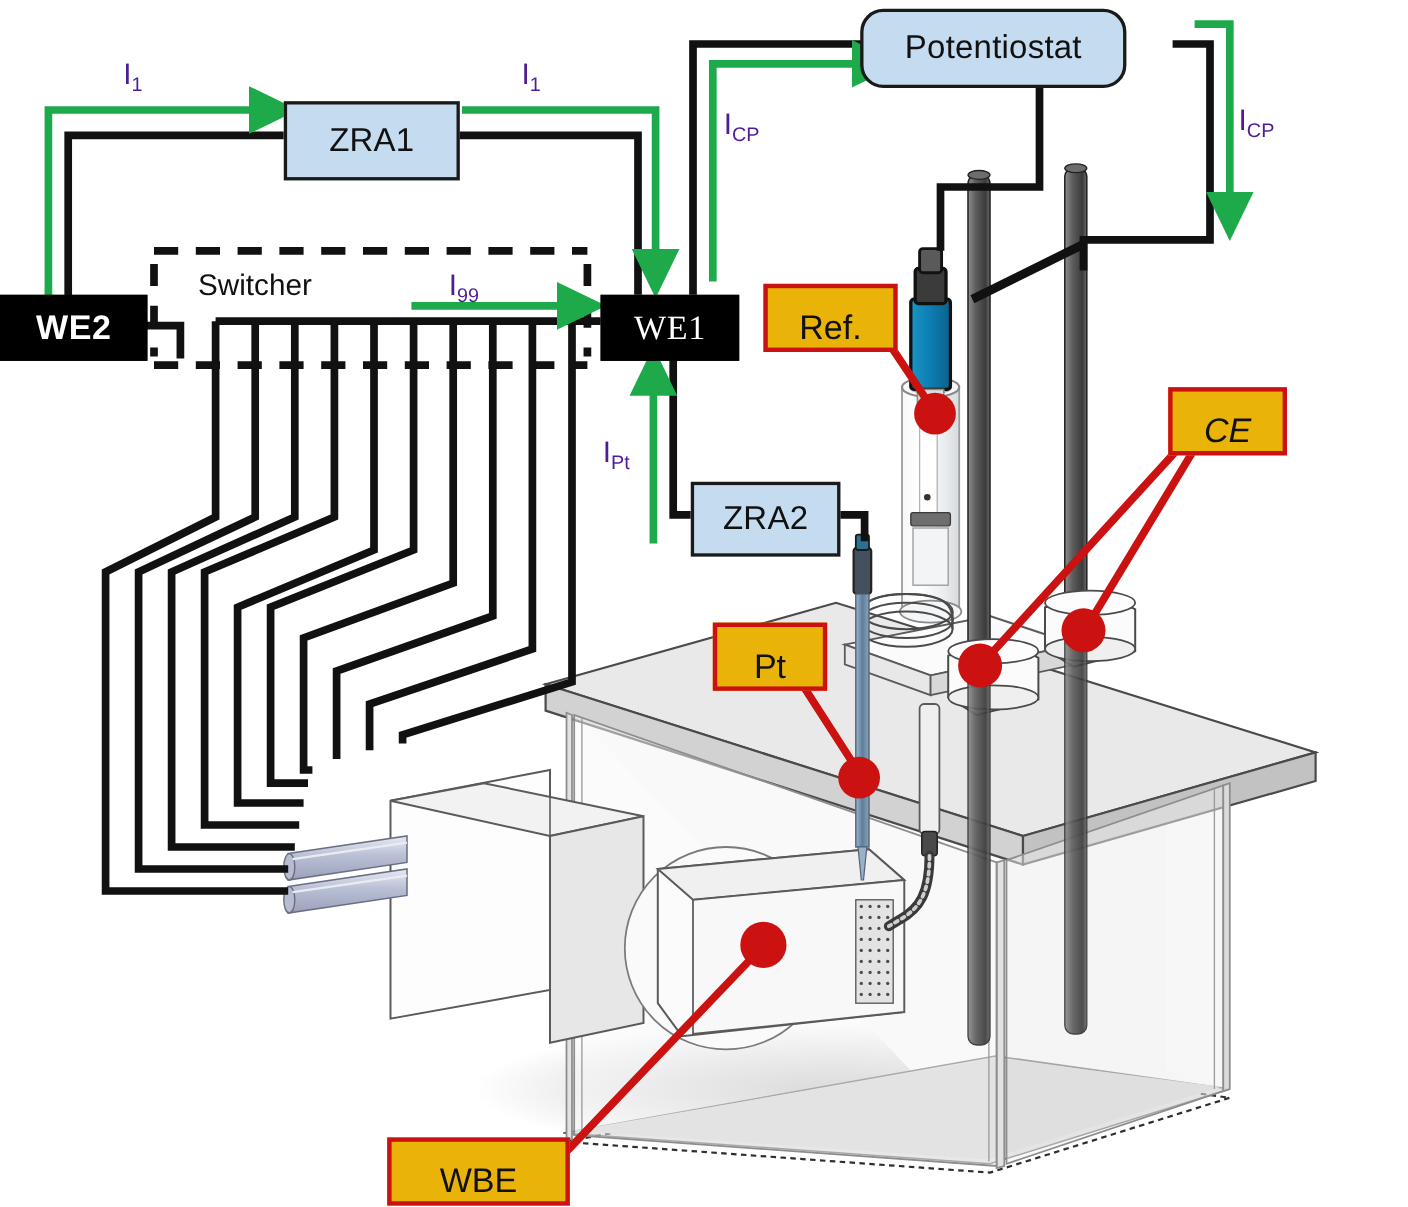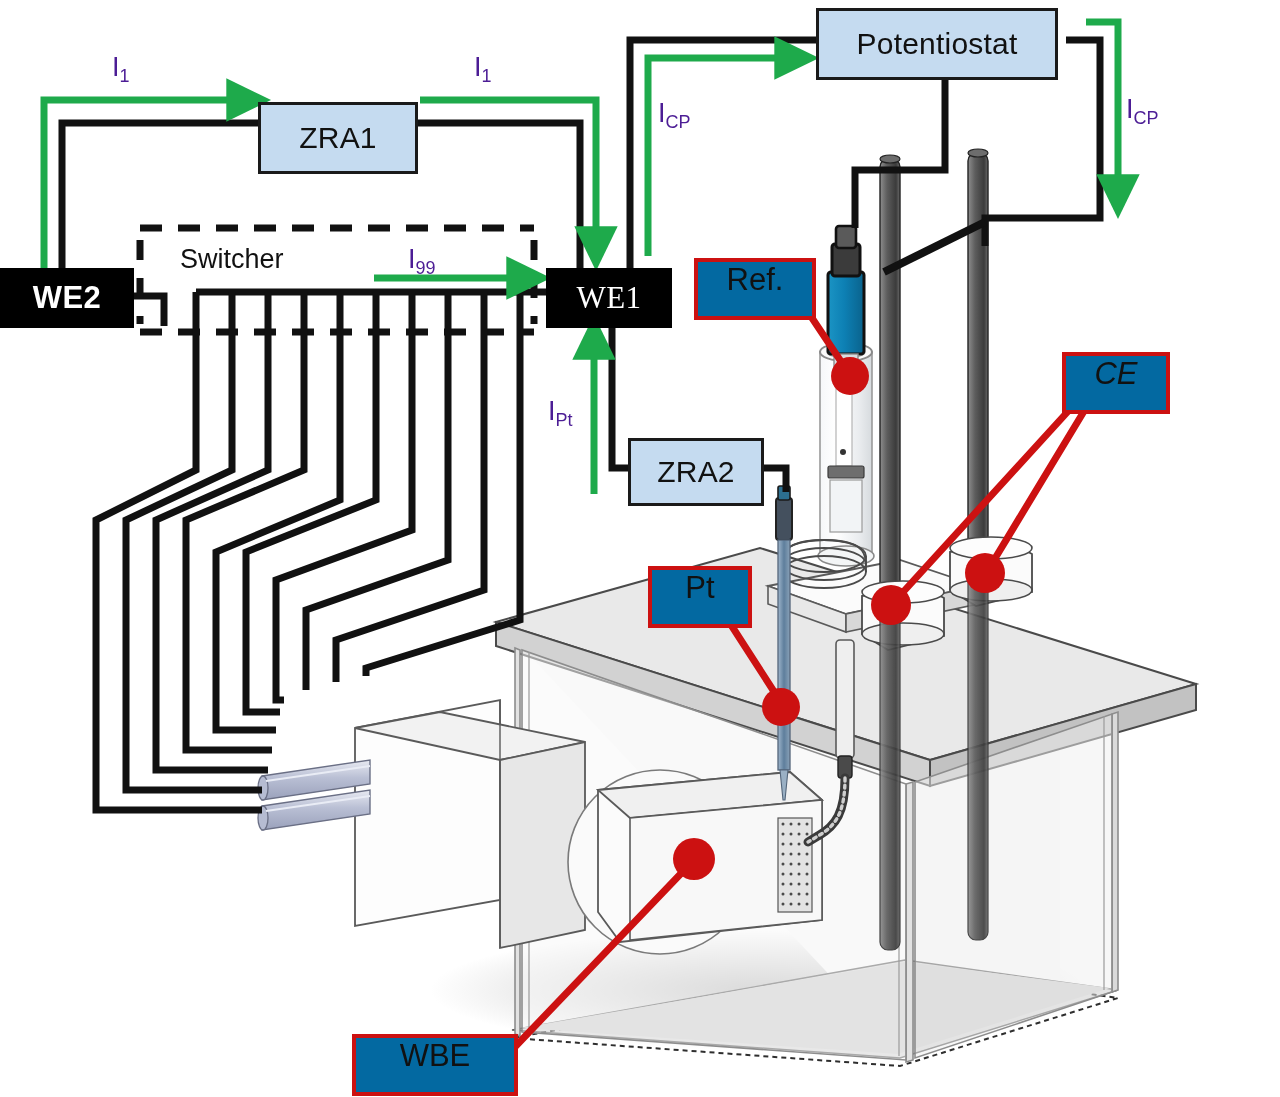--- a/index.html
+++ b/index.html
@@ -10,22 +10,22 @@
     position:absolute;background:#c5dbf0;border:3px solid #1a1a1a;
     display:flex;align-items:center;justify-content:center;
     font-size:30px;color:#111;letter-spacing:.2px;
   }
   .term-box{
     position:absolute;background:#000;border:2px solid #000;
     display:flex;align-items:center;justify-content:center;
     font-size:31px;color:#fff;letter-spacing:.5px;
   }
   .callout{
-    position:absolute;background:#0369a1;border:4px solid #cc1111;
-    display:flex;align-items:flex-start;justify-content:center;
+    position:absolute;background:#eab308;border:4px solid #cc1111;
+    display:flex;align-items:flex-end;justify-content:center;
     font-size:31px;color:#111;
   }
   .curlabel{
     position:absolute;font-size:27px;color:#4c1d95;white-space:nowrap;
     line-height:1;
   }
   .curlabel sub{font-size:18px;}
   .sw-label{position:absolute;font-size:27px;color:#111;}
 </style>
 </head>
@@ -311,29 +311,29 @@
         <ellipse cx="850" cy="376" rx="19" ry="19"></ellipse>
         <ellipse cx="891" cy="605" rx="20" ry="20"></ellipse>
         <ellipse cx="985" cy="573" rx="20" ry="20"></ellipse>
         <ellipse cx="781" cy="707" rx="19" ry="19"></ellipse>
         <ellipse cx="694" cy="859" rx="21" ry="21"></ellipse>
       </g>
 
     </g>
   </svg>
 
-  <div class="instr-box" style="left:258px;top:92px;width:154px;height:66px;margin-top:10px;">
+  <div class="instr-box" style="left:258px;top:92px;width:154px;height:66px;">
     <span>ZRA1</span>
   </div>
 
   <div class="instr-box" style="left:628px;top:438px;width:130px;height:62px;text-align:right;">
     <span>ZRA2</span>
   </div>
 
-  <div class="instr-box" style="left:816px;top:8px;width:236px;height:66px;">
+  <div class="instr-box" style="left:782px;top:8px;width:236px;height:66px;border-radius:21px;">
     <span>Potentiostat</span>
   </div>
 
   <div class="term-box" style="left:0px;top:268px;width:130px;height:56px;font-weight:bold;">
     <span>WE2</span>
   </div>
 
   <div class="term-box" style="left:546px;top:268px;width:122px;height:56px;font-family:Liberation Serif, serif;">
     <span>WE1</span>
   </div>

